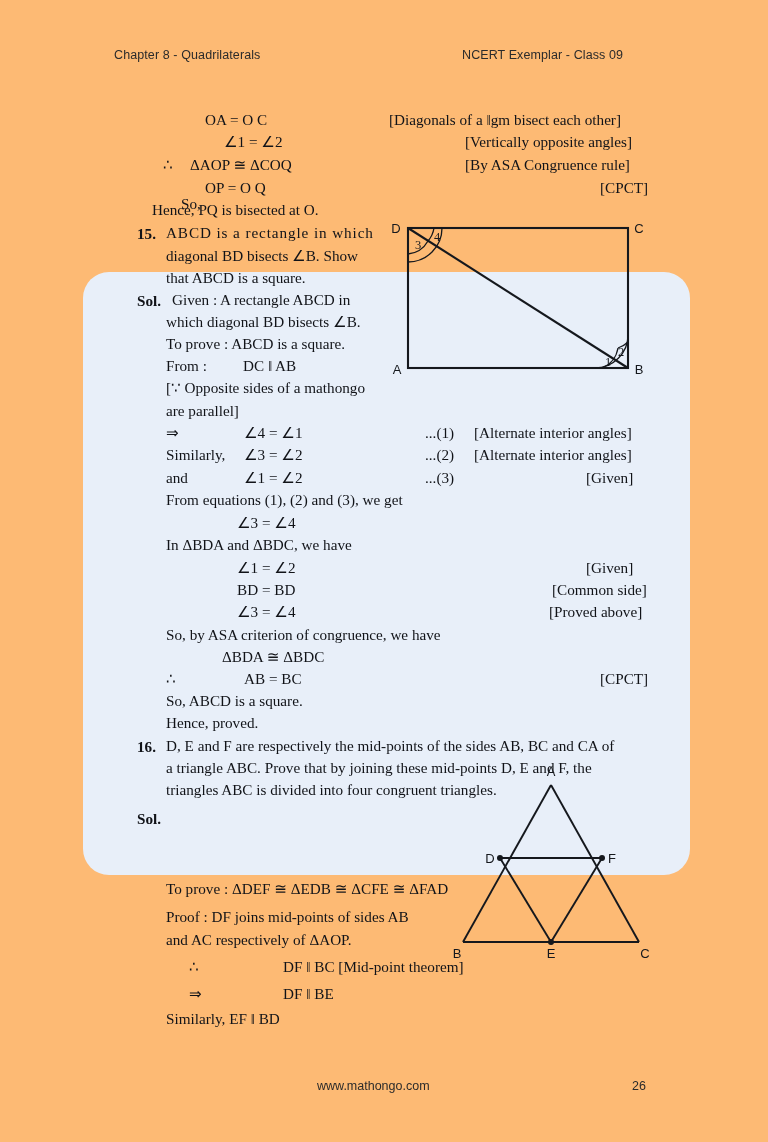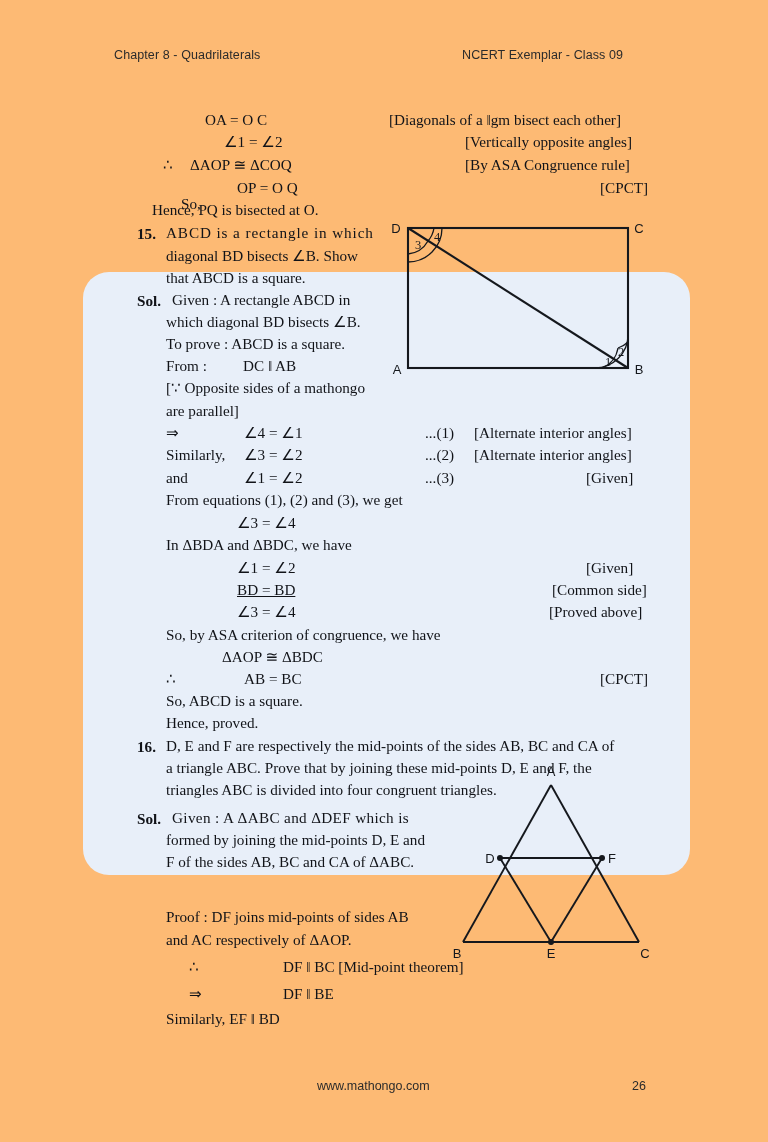--- a/index.html
+++ b/index.html
@@ -122,21 +122,21 @@
   <div class="ln" style="left:389px; top:112px;">[Diagonals of a ‖gm bisect each other]</div>
 
   <div class="ln" style="left:224px; top:134px;">∠1  =  ∠2</div>
   <div class="ln" style="left:465px; top:134px;">[Vertically opposite angles]</div>
 
   <div class="ln" style="left:163px; top:157px;">∴</div>
   <div class="ln" style="left:190px; top:157px;">ΔAOP  ≅  ΔCOQ</div>
   <div class="ln" style="left:465px; top:157px;">[By ASA Congruence rule]</div>
 
   <div class="ln" style="left:152px; top:196px;margin-left:29px;">So,</div>
-  <div class="ln" style="left:205px; top:180px;margin-left:32px;">OP  =  O Q</div>
+  <div class="ln" style="left:205px; top:180px;">OP  =  O Q</div>
   <div class="ln" style="left:600px; top:180px;">[CPCT]</div>
 
   <div class="ln" style="left:152px; top:202px;">Hence, PQ is bisected at O.</div>
 
   <div class="qnum" style="left:137px; top:225px;">15.</div>
   <div class="ln sp1" style="left:166px; top:225px;">ABCD  is  a  rectangle  in  which</div>
   <div class="ln" style="left:166px; top:248px;">diagonal BD bisects ∠B. Show</div>
   <div class="ln" style="left:166px; top:270px;">that ABCD is a square.</div>
 
   <div class="qnum" style="left:137px; top:292px;">Sol.</div>
@@ -190,46 +190,44 @@
   <div class="ln" style="left:425px; top:470px;">...(3)</div>
   <div class="ln" style="left:586px; top:470px;">[Given]</div>
 
   <div class="ln" style="left:166px; top:492px;">From equations (1), (2) and (3), we get</div>
   <div class="ln" style="left:237px; top:515px;">∠3 = ∠4</div>
   <div class="ln" style="left:166px; top:537px;">In ΔBDA and ΔBDC, we have</div>
 
   <div class="ln" style="left:237px; top:560px;">∠1 = ∠2</div>
   <div class="ln" style="left:586px; top:560px;">[Given]</div>
 
-  <div class="ln" style="left:237px; top:582px;text-decoration:underline;">BD =  BD</div>
+  <div class="ln" style="left:237px; top:582px;">BD =  BD</div>
   <div class="ln" style="left:552px; top:582px;">[Common side]</div>
 
   <div class="ln" style="left:237px; top:604px;">∠3 = ∠4</div>
   <div class="ln" style="left:549px; top:604px;">[Proved above]</div>
 
   <div class="ln" style="left:166px; top:627px;">So, by ASA criterion of congruence, we have</div>
-  <div class="ln" style="left:222px; top:649px;">ΔAOP ≅ ΔBDC</div>
+  <div class="ln" style="left:222px; top:649px;">ΔBDA ≅ ΔBDC</div>
 
   <div class="ln" style="left:166px; top:671px;">∴</div>
   <div class="ln" style="left:244px; top:671px;">AB = BC</div>
   <div class="ln" style="left:600px; top:671px;">[CPCT]</div>
 
   <div class="ln" style="left:166px; top:693px;">So, ABCD is a square.</div>
   <div class="ln" style="left:166px; top:715px;">Hence, proved.</div>
 
   <div class="qnum" style="left:137px; top:738px;">16.</div>
   <div class="ln" style="left:166px; top:738px;">D, E and F are respectively the mid-points of the sides AB, BC and CA of</div>
   <div class="ln" style="left:166px; top:760px;">a triangle ABC. Prove that by joining these mid-points D, E and F, the</div>
   <div class="ln" style="left:166px; top:782px;">triangles ABC is divided into four congruent triangles.</div>
 
   <div class="qnum" style="left:137px; top:810px;">Sol.</div>
-  <div class="ln sp2" style="left:172px; top:810px;">Given  :  A  ΔABC  and  ΔDEF  which  is</div>
-  <div class="ln" style="left:166px; top:832px;">formed by joining the mid-points D, E and</div>
-  <div class="ln" style="left:166px; top:854px;">F of the sides AB, BC and CA of ΔABC.</div>
-
+
+  <div class="ln" style="left:166px; top:881px;">To prove : ΔDEF ≅ ΔEDB ≅ ΔCFE ≅ ΔFAD</div>
 
   <div class="ln" style="left:166px; top:909px;">Proof : DF joins mid-points of sides AB</div>
   <div class="ln" style="left:166px; top:932px;">and AC respectively of ΔAOP.</div>
 
   <div class="ln" style="left:189px; top:959px;">∴</div>
   <div class="ln" style="left:283px; top:959px;">DF ‖ BC [Mid-point theorem]</div>
 
   <div class="ln" style="left:189px; top:986px;">⇒</div>
   <div class="ln" style="left:283px; top:986px;">DF ‖ BE</div>
 

